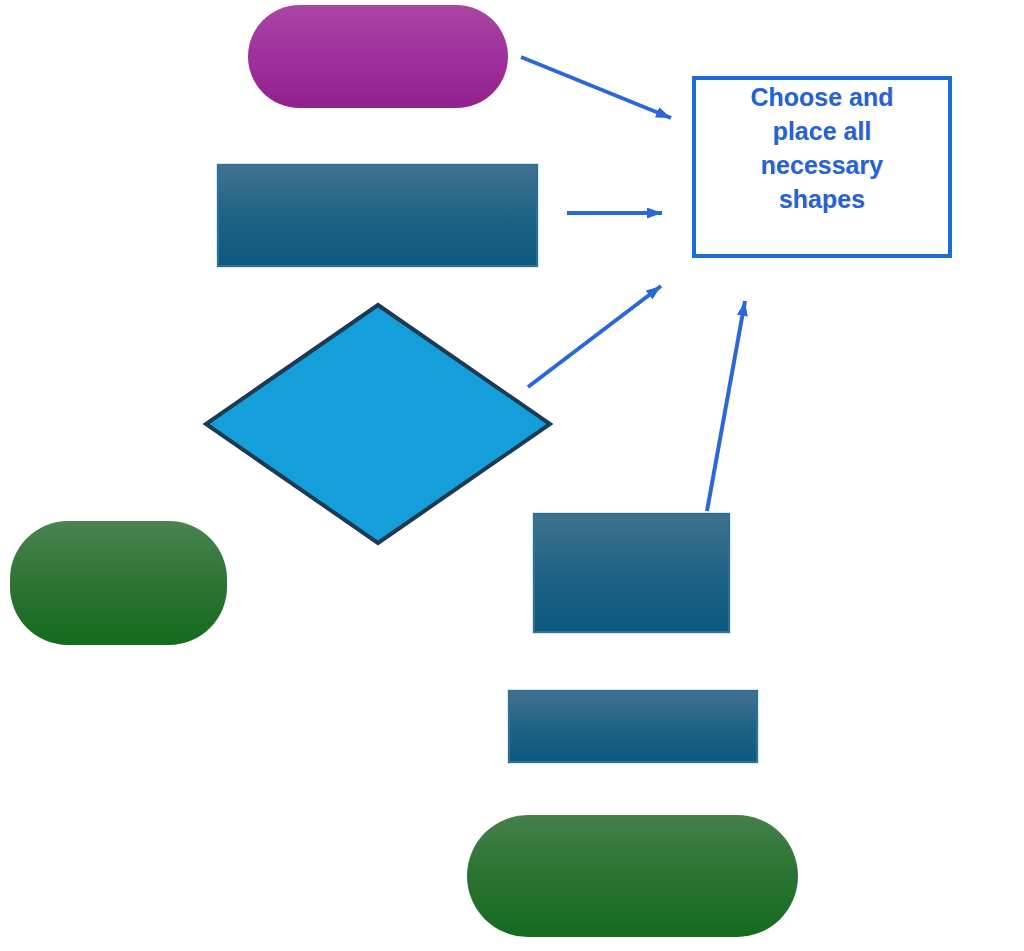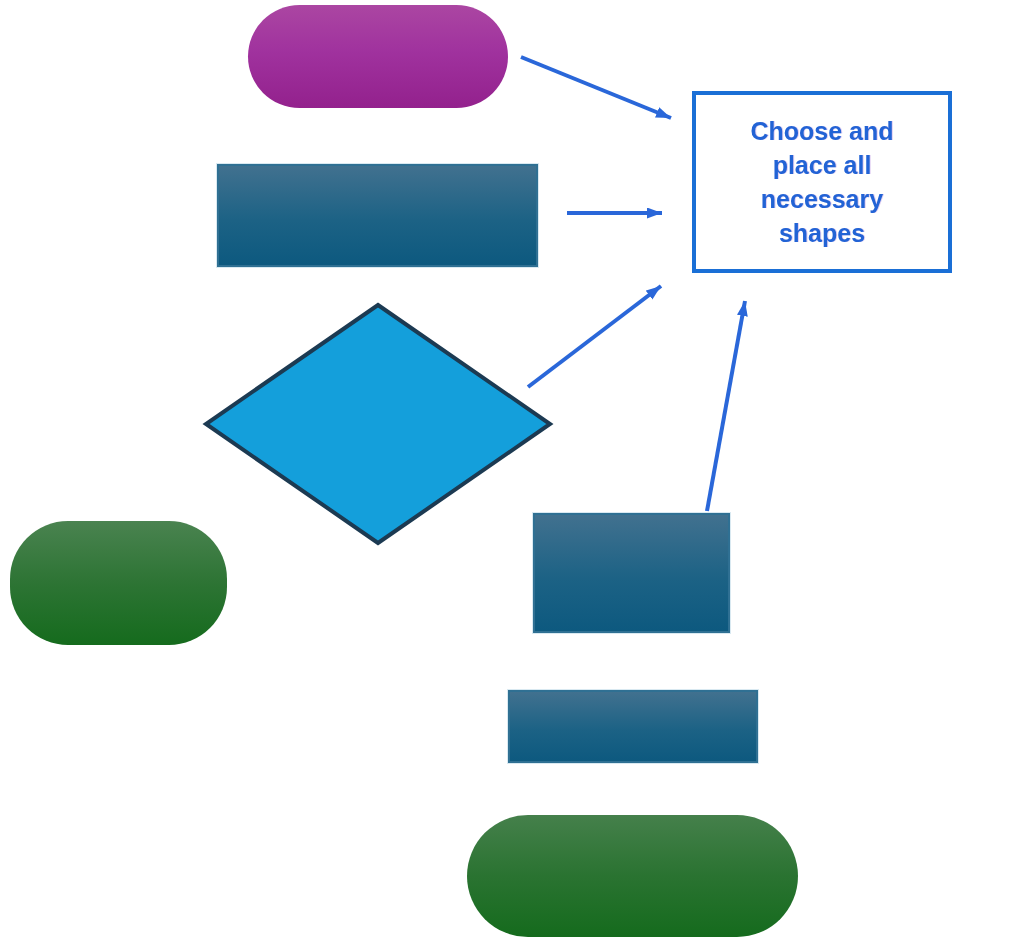--- a/index.html
+++ b/index.html
@@ -64,26 +64,25 @@
   }
   
   .pill-green-bottom {
     left: 467px; top: 815px;
     width: 331px; height: 122px;
     border-radius: 61px;
     background: linear-gradient(180deg, #45804b 0%, #2a7331 50%, #156b1d 100%);
   }
   
   .instruction-box {
-    left: 692px; top: 91px;
+    left: 692px; top: 76px;
     width: 260px; height: 182px;
     border: 4px solid #1a6fd6;
     background: #ffffff;
     display: flex;
-    align-items: center;
     justify-content: center;
     text-align: center;
   }
   .instruction-text {
     width: 190px;
     color: #2263d5;
     font-size: 25px;
     font-weight: bold;
     line-height: 34px;
     text-shadow: 1px 0 0 rgba(130, 60, 200, 0.25);

